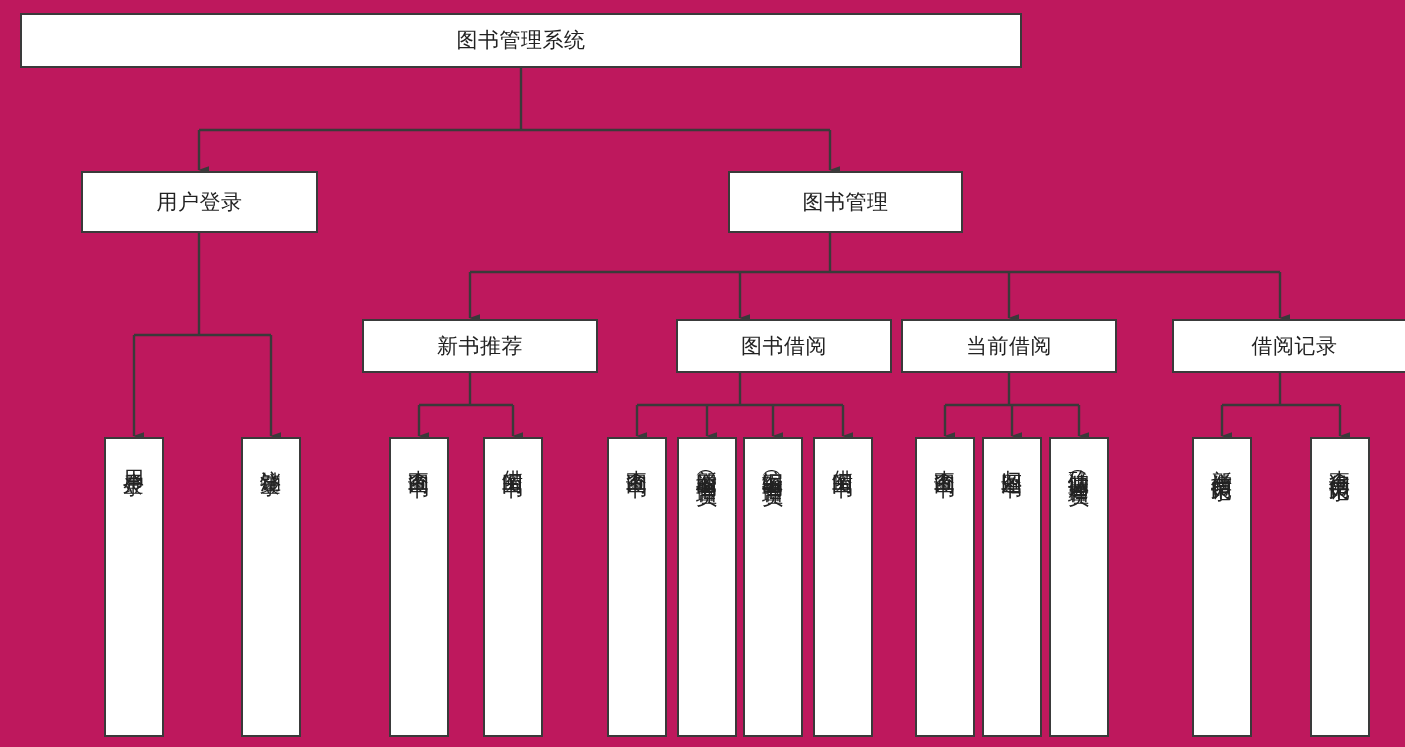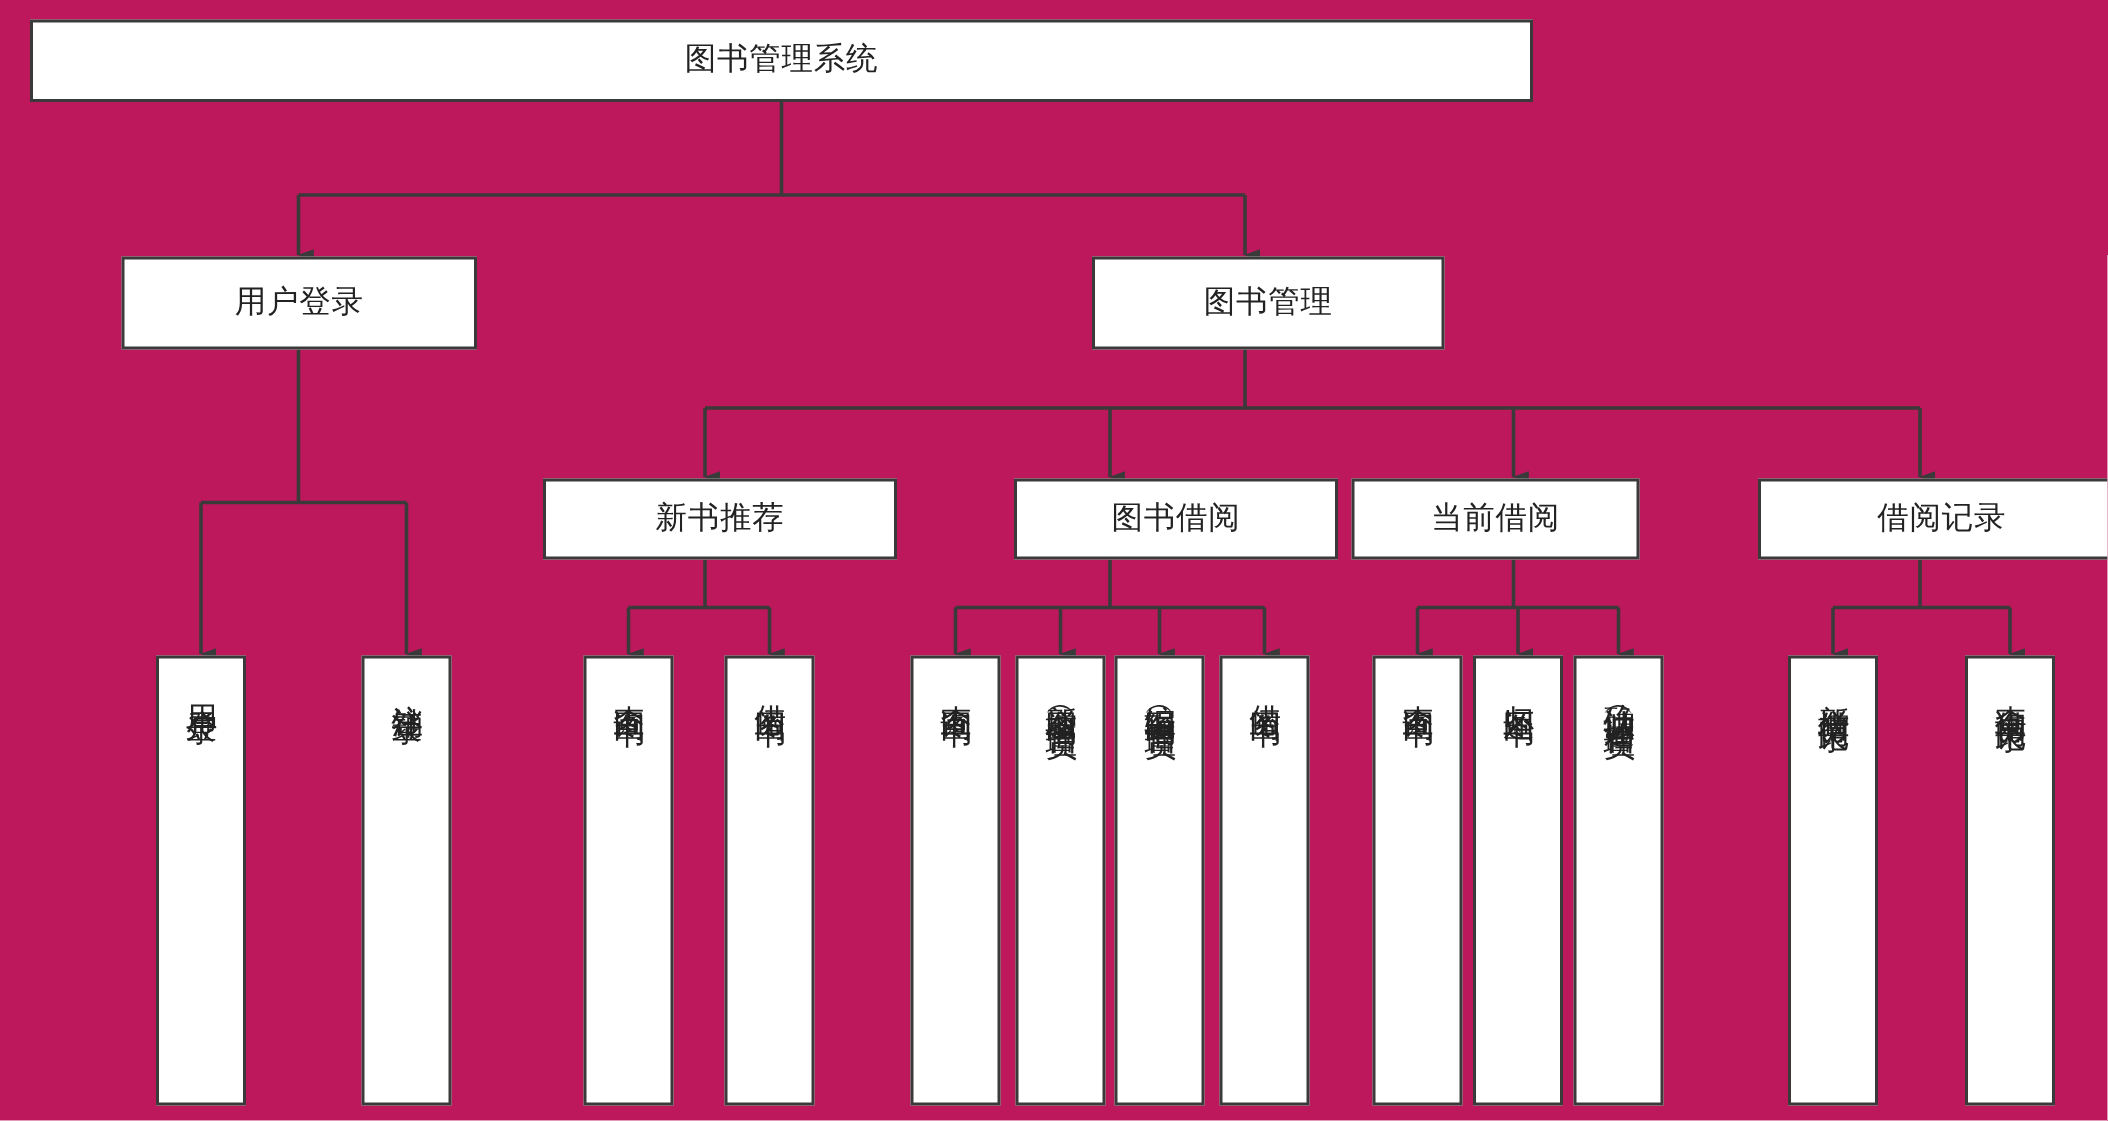--- a/index.html
+++ b/index.html
@@ -122,21 +122,21 @@
       </div>
       <div class="node horizontal" style="left: 712px; top: 171px; width: 235px; height: 62px; margin-left: 16px;">
         <span class="node-label">图书管理</span>
       </div>
       <div class="node horizontal" style="left: 362px; top: 319px; width: 236px; height: 54px;">
         <span class="node-label">新书推荐</span>
       </div>
       <div class="node horizontal" style="left: 632px; top: 319px; width: 216px; height: 54px; margin-left: 44px;">
         <span class="node-label">图书借阅</span>
       </div>
-      <div class="node horizontal" style="left: 901px; top: 319px; width: 192px; height: 54px;">
+      <div class="node horizontal" style="left: 901px; top: 319px; width: 216px; height: 54px;">
         <span class="node-label">当前借阅</span>
       </div>
       <div class="node horizontal" style="left: 1172px; top: 319px; width: 245px; height: 54px;">
         <span class="node-label">借阅记录</span>
       </div>
       <div class="node vertical" style="left: 104px; top: 437px; width: 60px; height: 300px;">
         <span class="node-label">用户登录</span>
       </div>
       <div class="node vertical" style="left: 241px; top: 437px; width: 60px; height: 300px;">
         <span class="node-label">注销登录</span>

